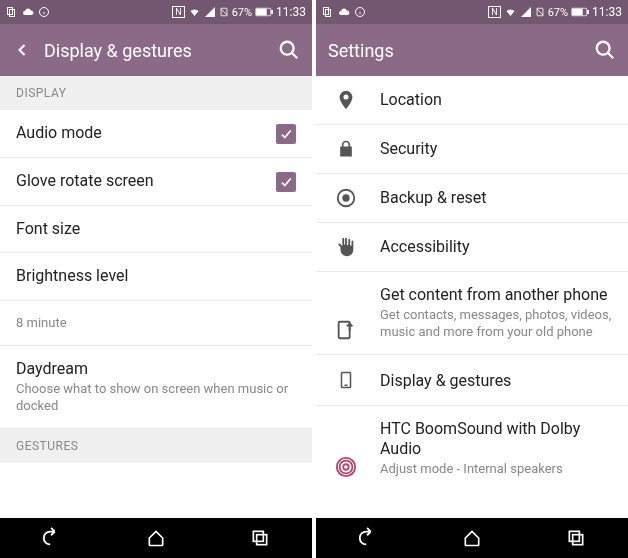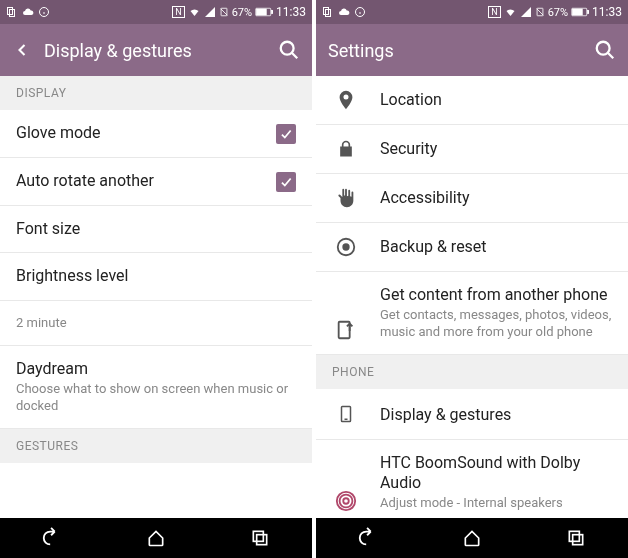--- a/index.html
+++ b/index.html
@@ -92,32 +92,32 @@
           <line x1="21" y1="21" x2="15" y2="15"></line>
         </svg>
       </span>
   </div>
 
   <div class="content">
     <div class="section-header">DISPLAY</div>
 
     <div class="row">
       <div class="row-text">
-          <div class="row-title">Glove mode</div>
+          <div class="row-title">Audio mode</div>
         </div>
       <div class="checkbox checked">
           <svg width="14" height="14" viewBox="0 0 24 24" fill="none" stroke="#fff" stroke-width="3">
             <polyline points="5 13 10 18 20 6"></polyline>
           </svg>
         </div>
     </div>
 
     <div class="row">
       <div class="row-text">
-          <div class="row-title">Auto rotate another</div>
+          <div class="row-title">Glove rotate screen</div>
         </div>
       <div class="checkbox checked">
           <svg width="14" height="14" viewBox="0 0 24 24" fill="none" stroke="#fff" stroke-width="3">
             <polyline points="5 13 10 18 20 6"></polyline>
           </svg>
         </div>
     </div>
 
     <div class="row">
       <div class="row-text">
@@ -126,21 +126,21 @@
     </div>
 
     <div class="row">
       <div class="row-text">
         <div class="row-title">Brightness level</div>
       </div>
     </div>
 
     <div class="row">
       <div class="row-text">
-        <div class="row-sub">2 minute</div>
+        <div class="row-sub">8 minute</div>
       </div>
     </div>
 
     <div class="row">
       <div class="row-text">
         <div class="row-title">Daydream</div>
         <div class="row-sub">Choose what to show on screen when music or docked</div>
       </div>
     </div>
 
@@ -253,60 +253,59 @@
           </span>
         </div>
       <div class="row-text">
           <div class="row-title">Security</div>
         </div>
     </div>
 
     <div class="row">
       <div class="icon-slot">
           <span>
-            <svg width="22" height="22" viewBox="0 0 24 24" fill="#555">
-              <path d="M12 2a1 1 0 011 1v7l1.5-.5V4a1 1 0 012 0v6l1.5.5V6a1 1 0 012 0v9c0 4-3 7-7 7s-7-3-7-7v-3l-2-2a1 1 0 011.5-1.5L8 11V3a1 1 0 012 0v6.5L11 9V3a1 1 0 011-1z"></path>
-            </svg>
-          </span>
-        </div>
-      <div class="row-text">
-          <div class="row-title">Accessibility</div>
-        </div>
-    </div>
-
-    <div class="row">
-      <div class="icon-slot">
-          <span>
             <svg width="22" height="22" viewBox="0 0 24 24" fill="none" stroke="#555" stroke-width="2">
               <circle cx="12" cy="12" r="9"></circle>
               <circle cx="12" cy="12" r="3" fill="#555"></circle>
             </svg>
           </span>
         </div>
       <div class="row-text">
           <div class="row-title">Backup &amp; reset</div>
         </div>
     </div>
 
     <div class="row">
       <div class="icon-slot">
           <span>
+            <svg width="22" height="22" viewBox="0 0 24 24" fill="#555">
+              <path d="M12 2a1 1 0 011 1v7l1.5-.5V4a1 1 0 012 0v6l1.5.5V6a1 1 0 012 0v9c0 4-3 7-7 7s-7-3-7-7v-3l-2-2a1 1 0 011.5-1.5L8 11V3a1 1 0 012 0v6.5L11 9V3a1 1 0 011-1z"></path>
+            </svg>
+          </span>
+        </div>
+      <div class="row-text">
+          <div class="row-title">Accessibility</div>
+        </div>
+    </div>
+
+    <div class="row">
+      <div class="icon-slot">
+          <span>
             <svg width="22" height="22" viewBox="0 0 24 24" fill="none" stroke="#555" stroke-width="2">
               <rect x="4" y="3" width="12" height="18" rx="1"></rect>
               <path d="M13 8l3-3 3 3M16 5v8"></path>
             </svg>
           </span>
         </div>
       <div class="row-text">
         <div class="row-title">Get content from another phone</div>
         <div class="row-sub">Get contacts, messages, photos, videos, music and more from your old phone</div>
       </div>
     </div>
 
-    <div class="section-header">PHONE</div>
 
     <div class="row">
       <div class="icon-slot">
           <span>
             <svg width="18" height="24" viewBox="0 0 24 24" fill="none" stroke="#555" stroke-width="2">
               <rect x="6" y="2" width="12" height="20" rx="1"></rect>
               <line x1="10" y1="19" x2="14" y2="19"></line>
             </svg>
           </span>
         </div>

